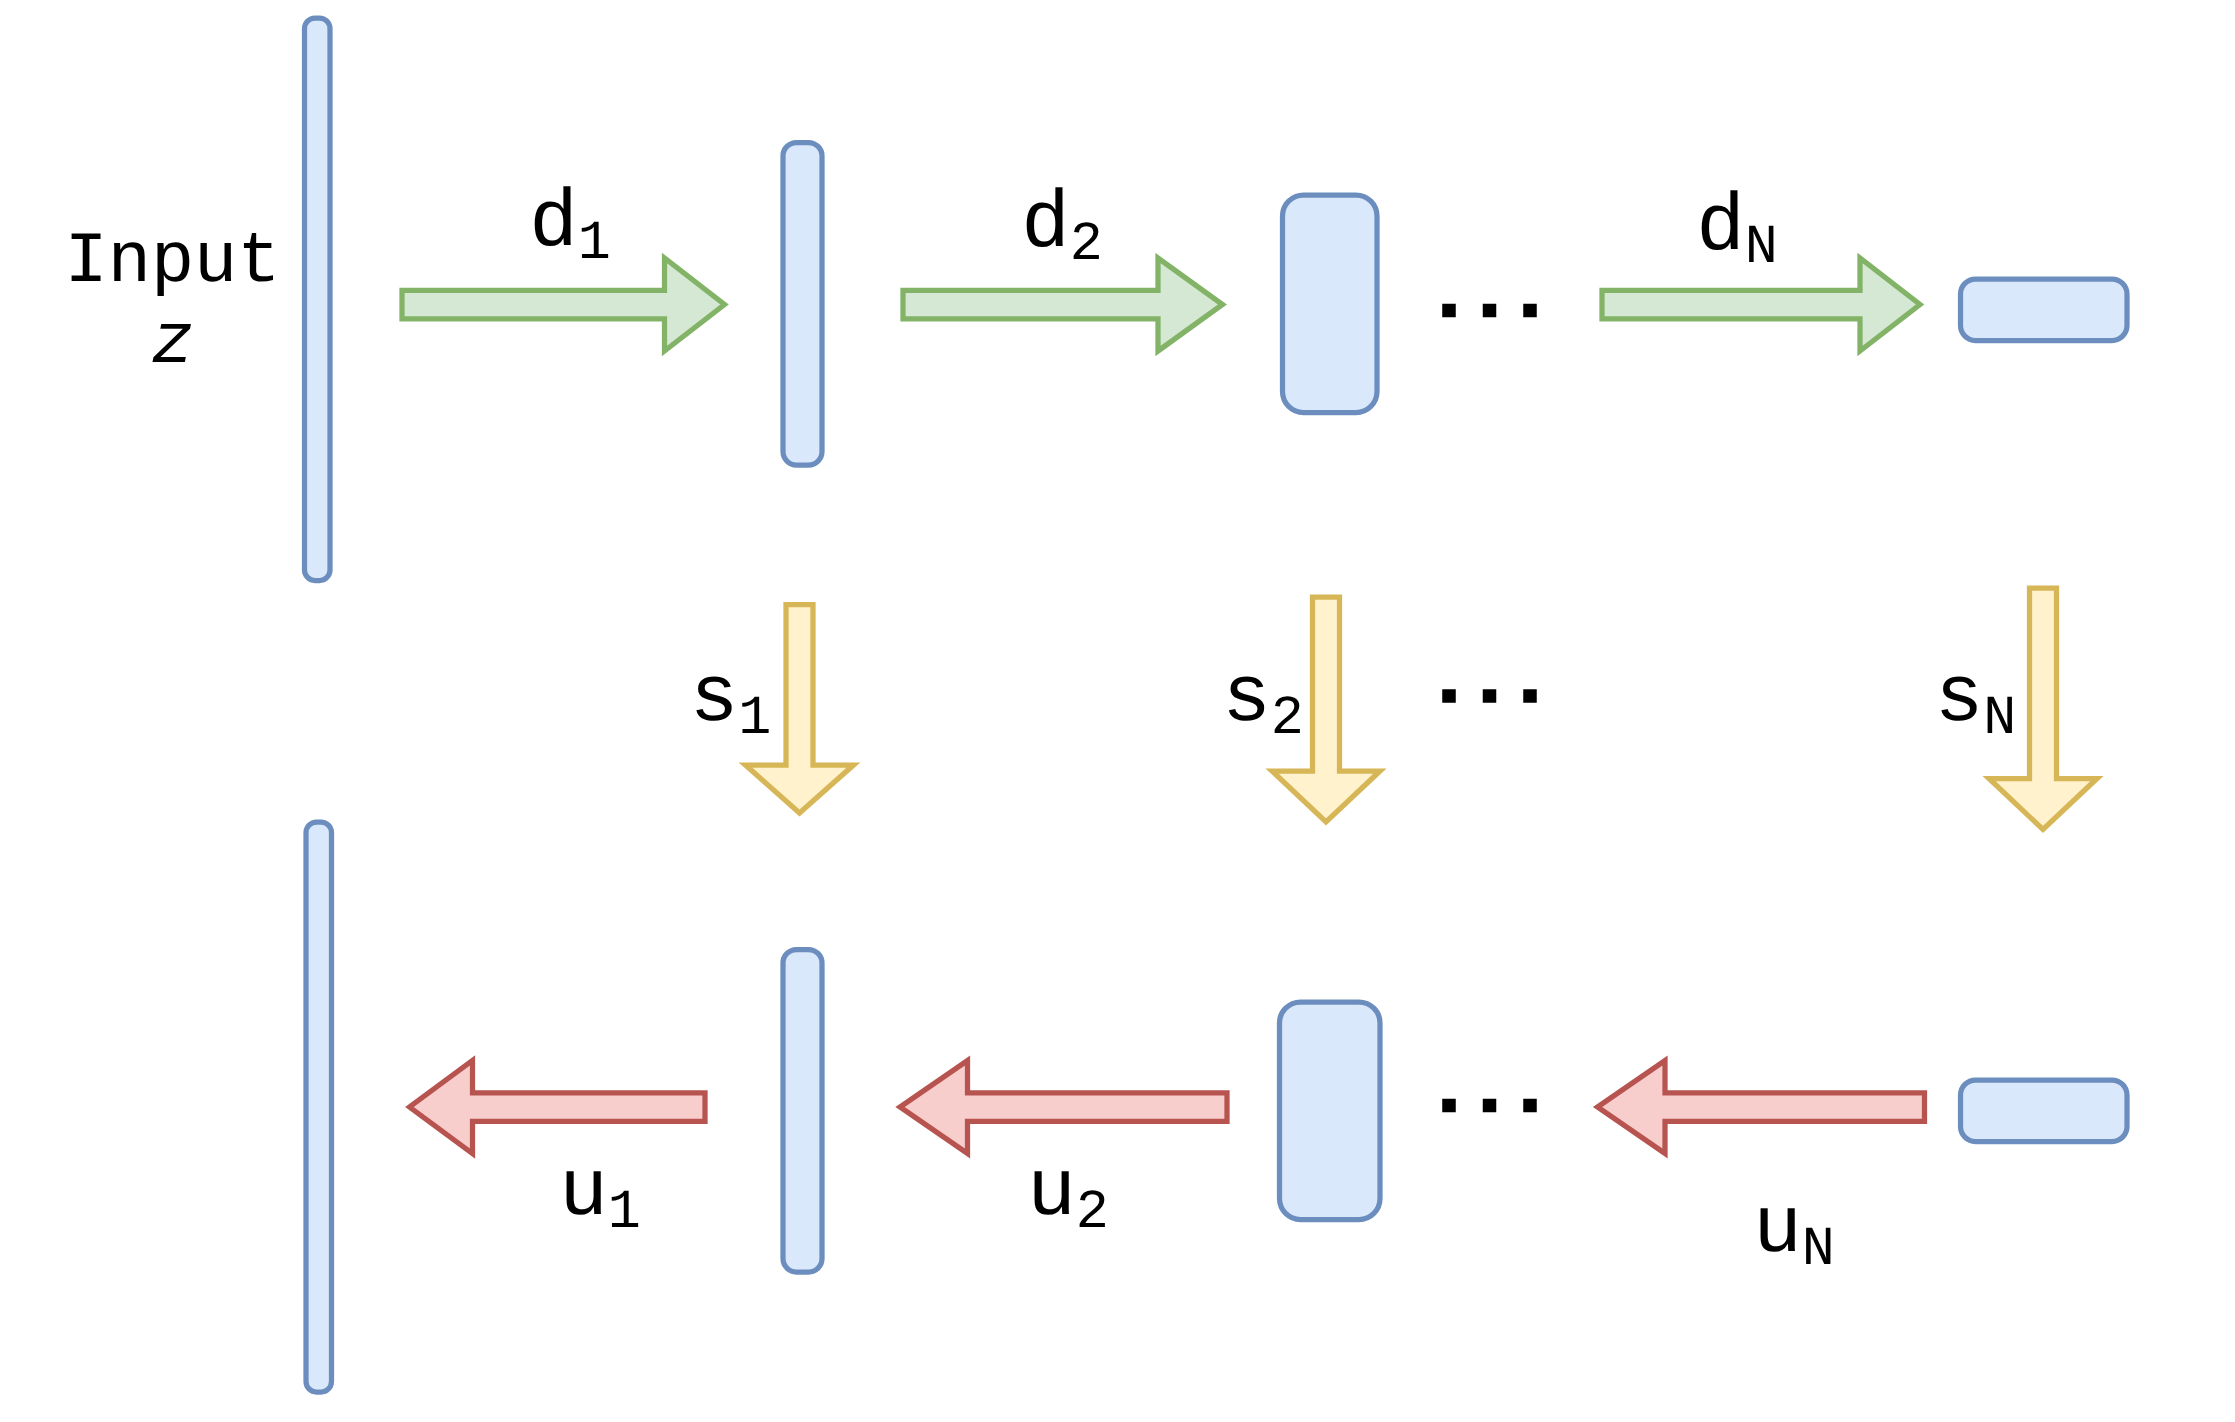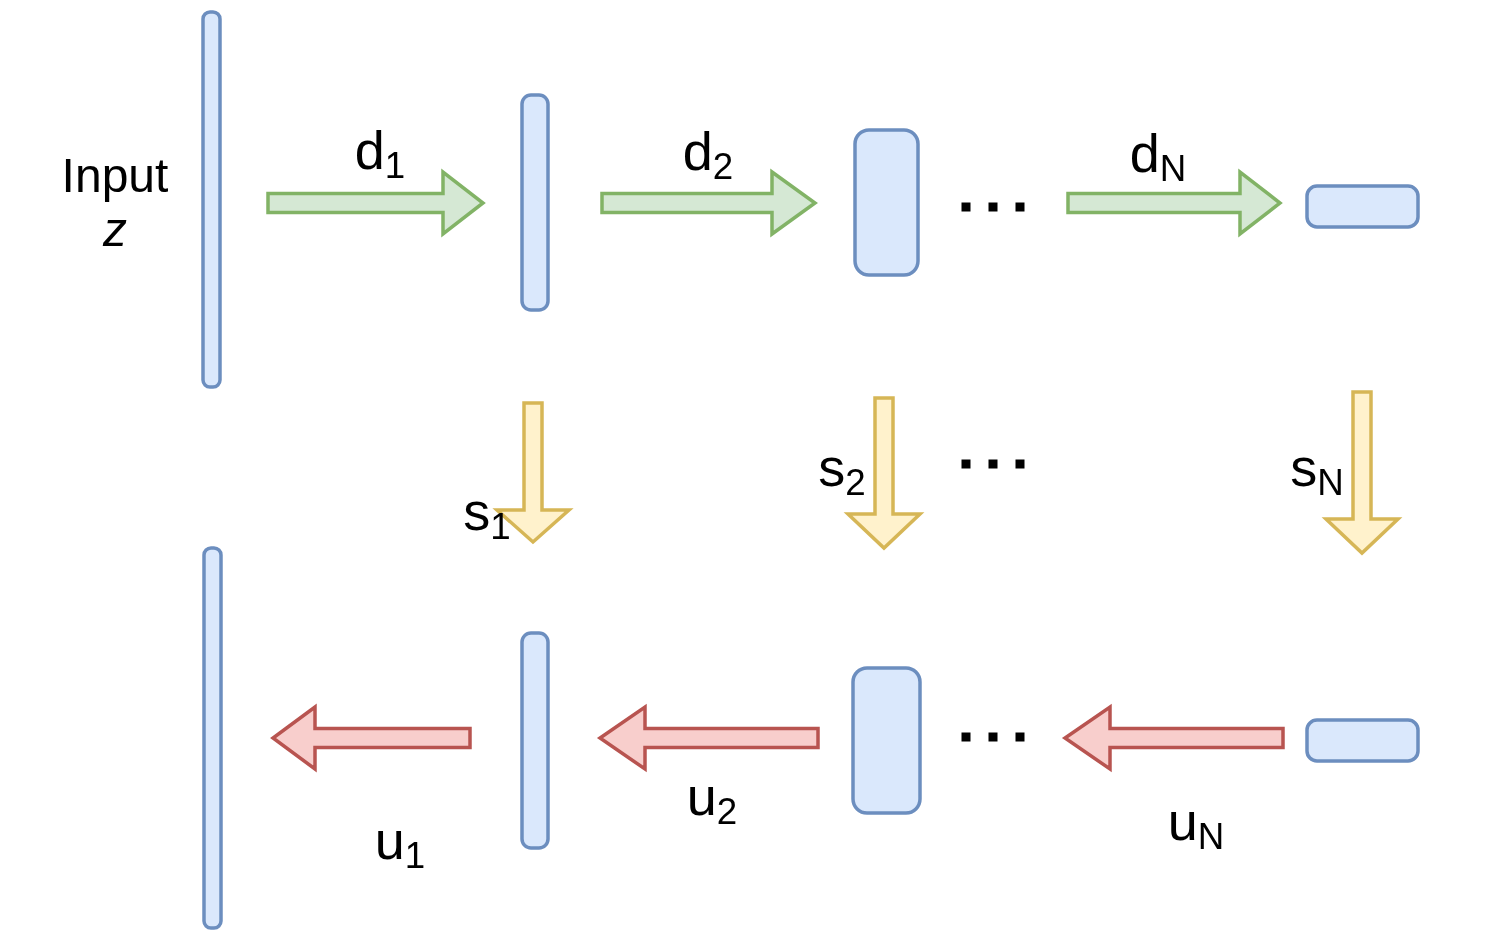--- a/index.html
+++ b/index.html
@@ -6,21 +6,21 @@
     margin: 0;
     padding: 0;
     background: #ffffff;
   }
   #canvas {
     position: relative;
     width: 1490px;
     height: 948px;
     background: #ffffff;
     overflow: hidden;
-    font-family: Liberation Sans, sans-serif;
+    font-family: Liberation Mono, monospace;
     color: #000;
   }
   #shapes {
     position: absolute;
     left: 0;
     top: 0;
     width: 1490px;
     height: 948px;
   }
   #shapes rect, #shapes polygon {
@@ -93,25 +93,25 @@
 
   <div class="side-label" style="left:115px; top:203px;">
     <div>Input</div>
     <div class="italic">z</div>
   </div>
 
   <div class="lbl" style="left:380px; top:150px;"><span>d</span><sub>1</sub></div>
   <div class="lbl" style="left:708px; top:151px;"><span>d</span><sub>2</sub></div>
   <div class="lbl" style="left:1158px; top:153px;"><span>d</span><sub>N</sub></div>
 
-  <div class="lbl" style="left:487px; top:467px;margin-top:44px;"><span>s</span><sub>1</sub></div>
+  <div class="lbl" style="left:487px; top:467px;"><span>s</span><sub>1</sub></div>
   <div class="lbl" style="left:842px; top:467px;"><span>s</span><sub>2</sub></div>
   <div class="lbl" style="left:1317px; top:467px;"><span>s</span><sub>N</sub></div>
 
-  <div class="lbl" style="left:400px; top:840px;"><span>u</span><sub>1</sub></div>
+  <div class="lbl" style="left:400px; top:796px;"><span>u</span><sub>1</sub></div>
   <div class="lbl" style="left:712px; top:796px;"><span>u</span><sub>2</sub></div>
   <div class="lbl" style="left:1196px; top:800px;margin-top:21px;"><span>u</span><sub>N</sub></div>
 
   <div class="dots" style="left:993px; top:207px;" aria-label="...">
       <i></i>
       <i></i>
       <i></i>
     </div>
   <div class="dots" style="left:993px; top:464px;" aria-label="...">
       <i></i>

